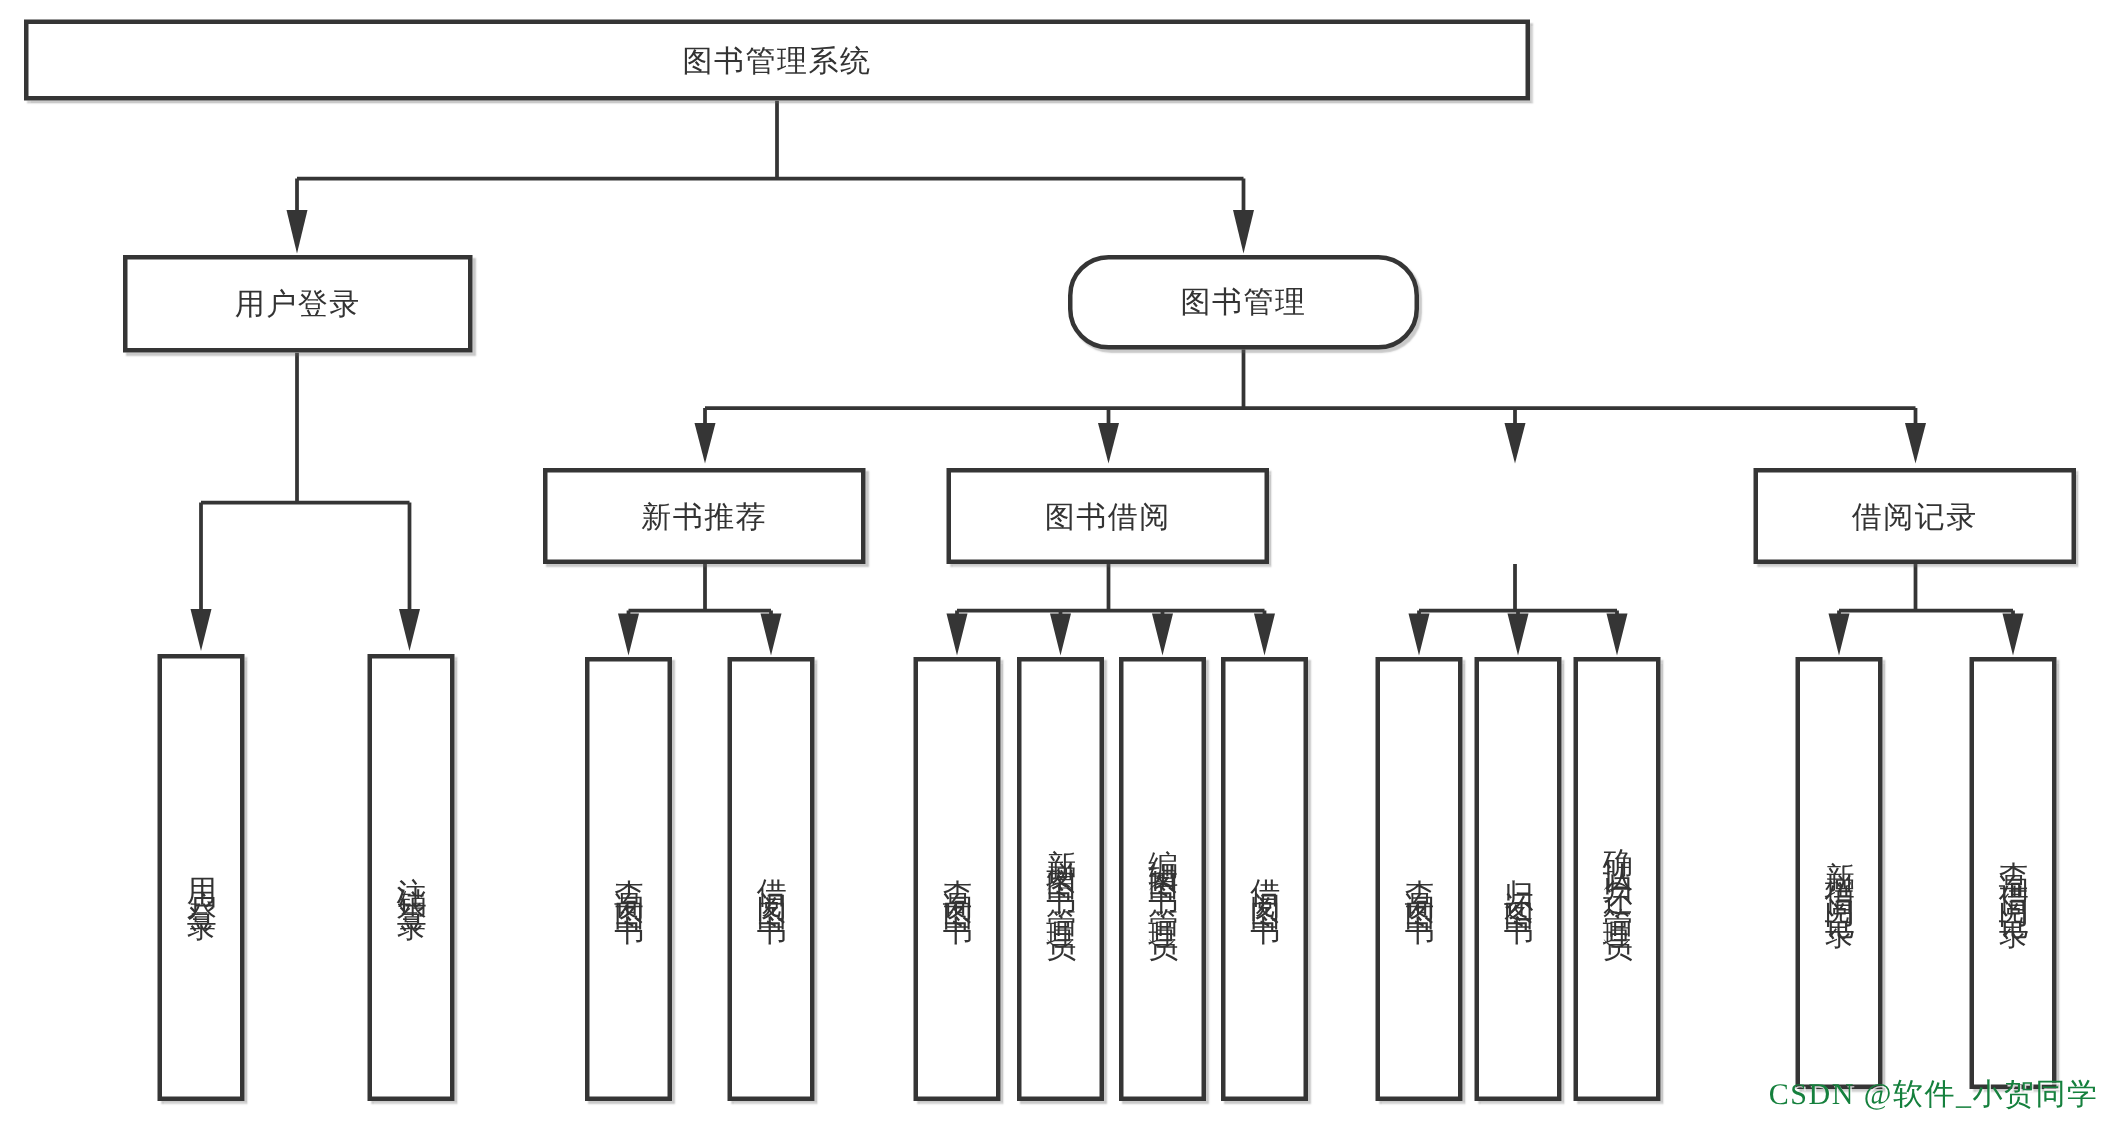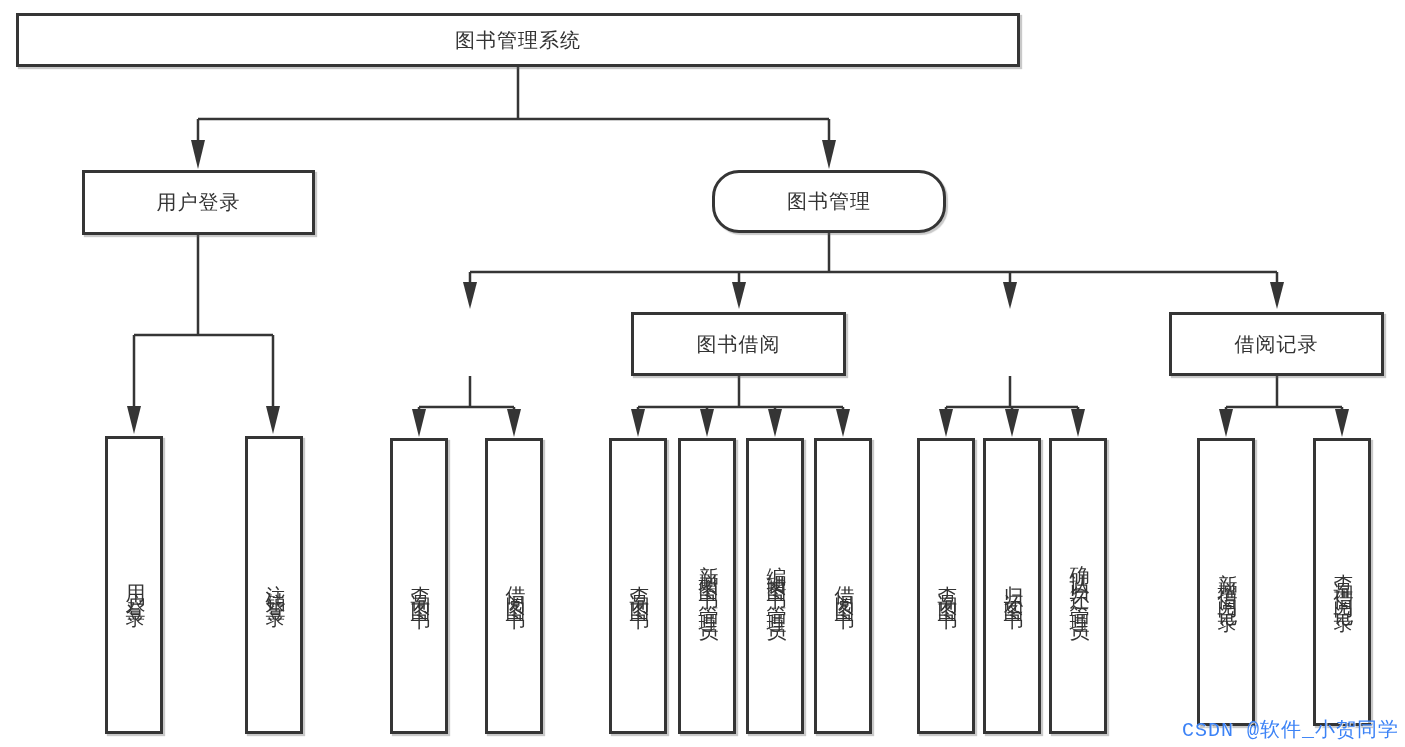--- a/index.html
+++ b/index.html
@@ -1,20 +1,20 @@
 <!DOCTYPE html>
 <html><head>
 <meta charset="utf-8">
 <style>
   html,body{margin:0;padding:0;background:#ffffff;}
   #canvas{
     position:relative;
     width:1405px;height:747px;
     background:#ffffff;
-    font-family:Liberation Mono, monospace;
+    font-family:Liberation Serif, serif;
     overflow:hidden;
   }
   #connectors{position:absolute;left:0;top:0;z-index:1;}
   .node{
     position:absolute;
     box-sizing:border-box;
     background:#ffffff;
     border:3px solid #353535;
     box-shadow:2px 2px 1px rgba(100,100,100,0.35);
     display:flex;align-items:center;justify-content:center;
@@ -30,21 +30,21 @@
     font-size:20px;
     letter-spacing:8px;
     line-height:1;
     color:#333333;
     white-space:nowrap;
   }
   #watermark{
     position:absolute;
     right:6px;top:716px;
     font-size:20px;
-    color:#3b82f6;
+    color:#15803d;
     text-shadow:1px 1px 0 rgba(255,255,255,0.8);
     z-index:3;
     letter-spacing:1px;
   }
   
   #root-box   {left:16px;  top:13px;  width:1004px; height:54px;}
   #n-user     {left:82px;  top:170px; width:233px;  height:65px;}
   #n-book     {left:712px; top:170px; width:234px;  height:63px;border-radius:27px;}
   #n-newbook  {left:362px; top:312px; width:215px;  height:64px;}
   #n-borrow   {left:631px; top:312px; width:215px;  height:64px;}
@@ -120,20 +120,23 @@
     <span>图书管理系统</span>
   </div>
 
   <div class="node hnode" id="n-user">
     <span>用户登录</span>
   </div>
   <div class="node hnode" id="n-book">
     <span>图书管理</span>
   </div>
 
+  <div class="node hnode" id="n-newbook">
+    <span>新书推荐</span>
+  </div>
   <div class="node hnode" id="n-borrow">
     <span>图书借阅</span>
   </div>
   <div class="node hnode" id="n-record">
     <span>借阅记录</span>
   </div>
 
   <div class="node leaf" id="l-u0">
     <span class="vtext">用户登录</span>
   </div>

